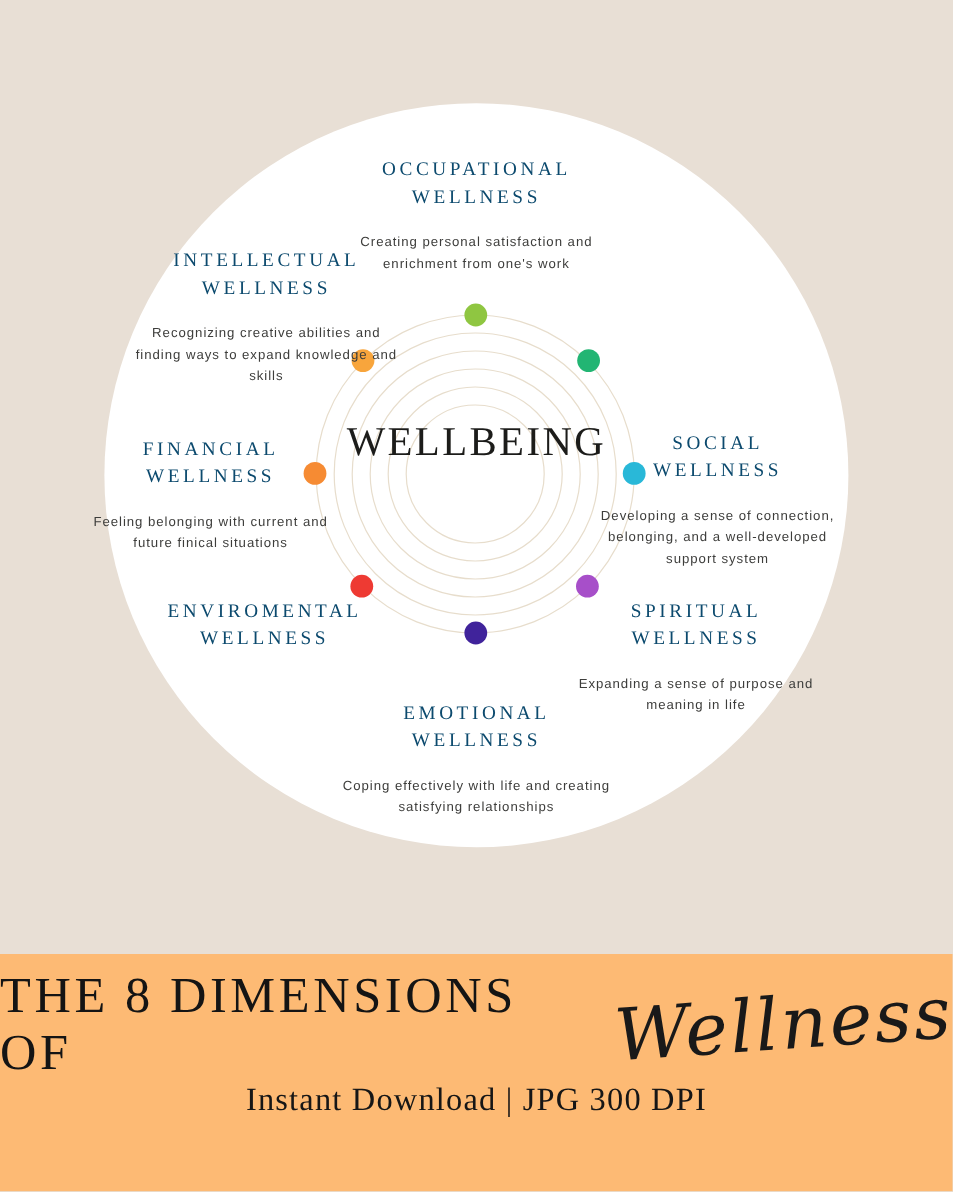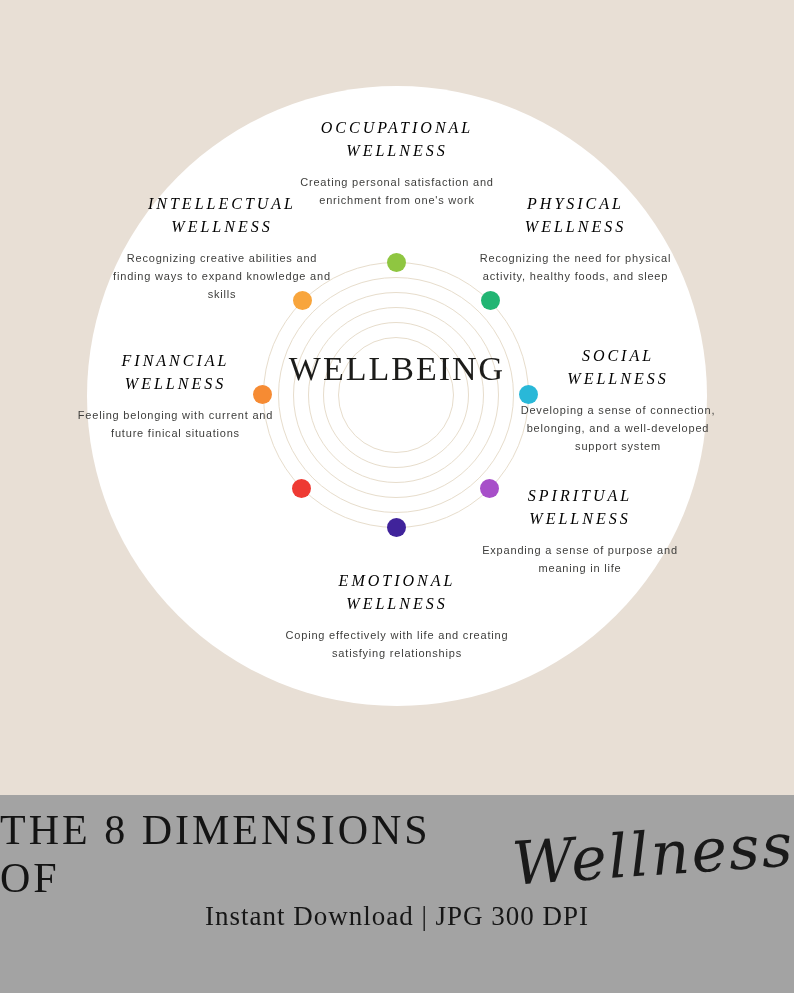--- a/index.html
+++ b/index.html
@@ -71,49 +71,48 @@
   .dim {
     position: absolute;
     text-align: center;
   }
   .dim-title {
     font-family: "Liberation Serif", serif;
     font-weight: 400;
     font-size: 16px;
     letter-spacing: 3px;
     line-height: 1.45;
-    color: #000000;
+    color: #0c4a6e;
     max-width: 178px;
-    margin: 4px auto;
-    font-style: italic;
+    margin: 18px auto;
   }
   .dim-desc {
     margin-top: 12px;
     font-family: "Liberation Sans", sans-serif;
     font-size: 11px;
     letter-spacing: 0.8px;
     line-height: 1.6;
     color: #3d3d3b;
   }
 
   .dim.occupational  { left: 287px; top: 112px; width: 220px; }
   .dim.intellectual  { left: 112px; top: 188px; width: 220px; }
   .dim.physical      { left: 468px; top: 188px; width: 215px; }
   .dim.financial     { left:  68px; top: 345px; width: 215px; }
-  .dim.social        { left: 508px; top: 340px; width: 220px; }
+  .dim.social        { left: 488px; top: 340px; width: 220px; }
   .dim.environmental { left: 108px; top: 480px; width: 225px; }
   .dim.spiritual     { left: 474px; top: 480px; width: 212px; text-align: center; }
   .dim.emotional     { left: 285px; top: 565px; width: 224px; }
 
   
   .footer {
     position: absolute;
     left: 0; top: 795px;
     width: 794px; height: 198px;
-    background: #a3a3a3;
+    background: #fdba74;
   }
   .footer-heading {
     display: flex;
     justify-content: center;
     align-items: center;
     gap: 24px;
     padding-top: 22px;
     height: 96px;
   }
   .fh-serif {
@@ -171,36 +170,33 @@
     <div class="dim occupational">
       <h3 class="dim-title">OCCUPATIONAL WELLNESS</h3>
       <p class="dim-desc">Creating personal satisfaction and enrichment from one's work</p>
     </div>
 
     <div class="dim intellectual">
       <h3 class="dim-title">INTELLECTUAL WELLNESS</h3>
       <p class="dim-desc">Recognizing creative abilities and finding ways to expand knowledge and skills</p>
     </div>
 
-    <div class="dim physical">
-      <h3 class="dim-title">PHYSICAL WELLNESS</h3>
-      <p class="dim-desc">Recognizing the need for physical activity, healthy foods, and sleep</p>
-    </div>
 
     <div class="dim financial">
       <h3 class="dim-title">FINANCIAL WELLNESS</h3>
       <p class="dim-desc">Feeling belonging with current and future finical situations</p>
     </div>
 
     <div class="dim social">
       <h3 class="dim-title">SOCIAL WELLNESS</h3>
       <p class="dim-desc">Developing a sense of connection, belonging, and a well-developed support system</p>
     </div>
 
     <div class="dim environmental">
+      <h3 class="dim-title">ENVIROMENTAL WELLNESS</h3>
     </div>
 
     <div class="dim spiritual">
       <h3 class="dim-title">SPIRITUAL WELLNESS</h3>
       <p class="dim-desc">Expanding a sense of purpose and meaning in life</p>
     </div>
 
     <div class="dim emotional">
       <h3 class="dim-title">EMOTIONAL WELLNESS</h3>
       <p class="dim-desc">Coping effectively with life and creating satisfying relationships</p>

